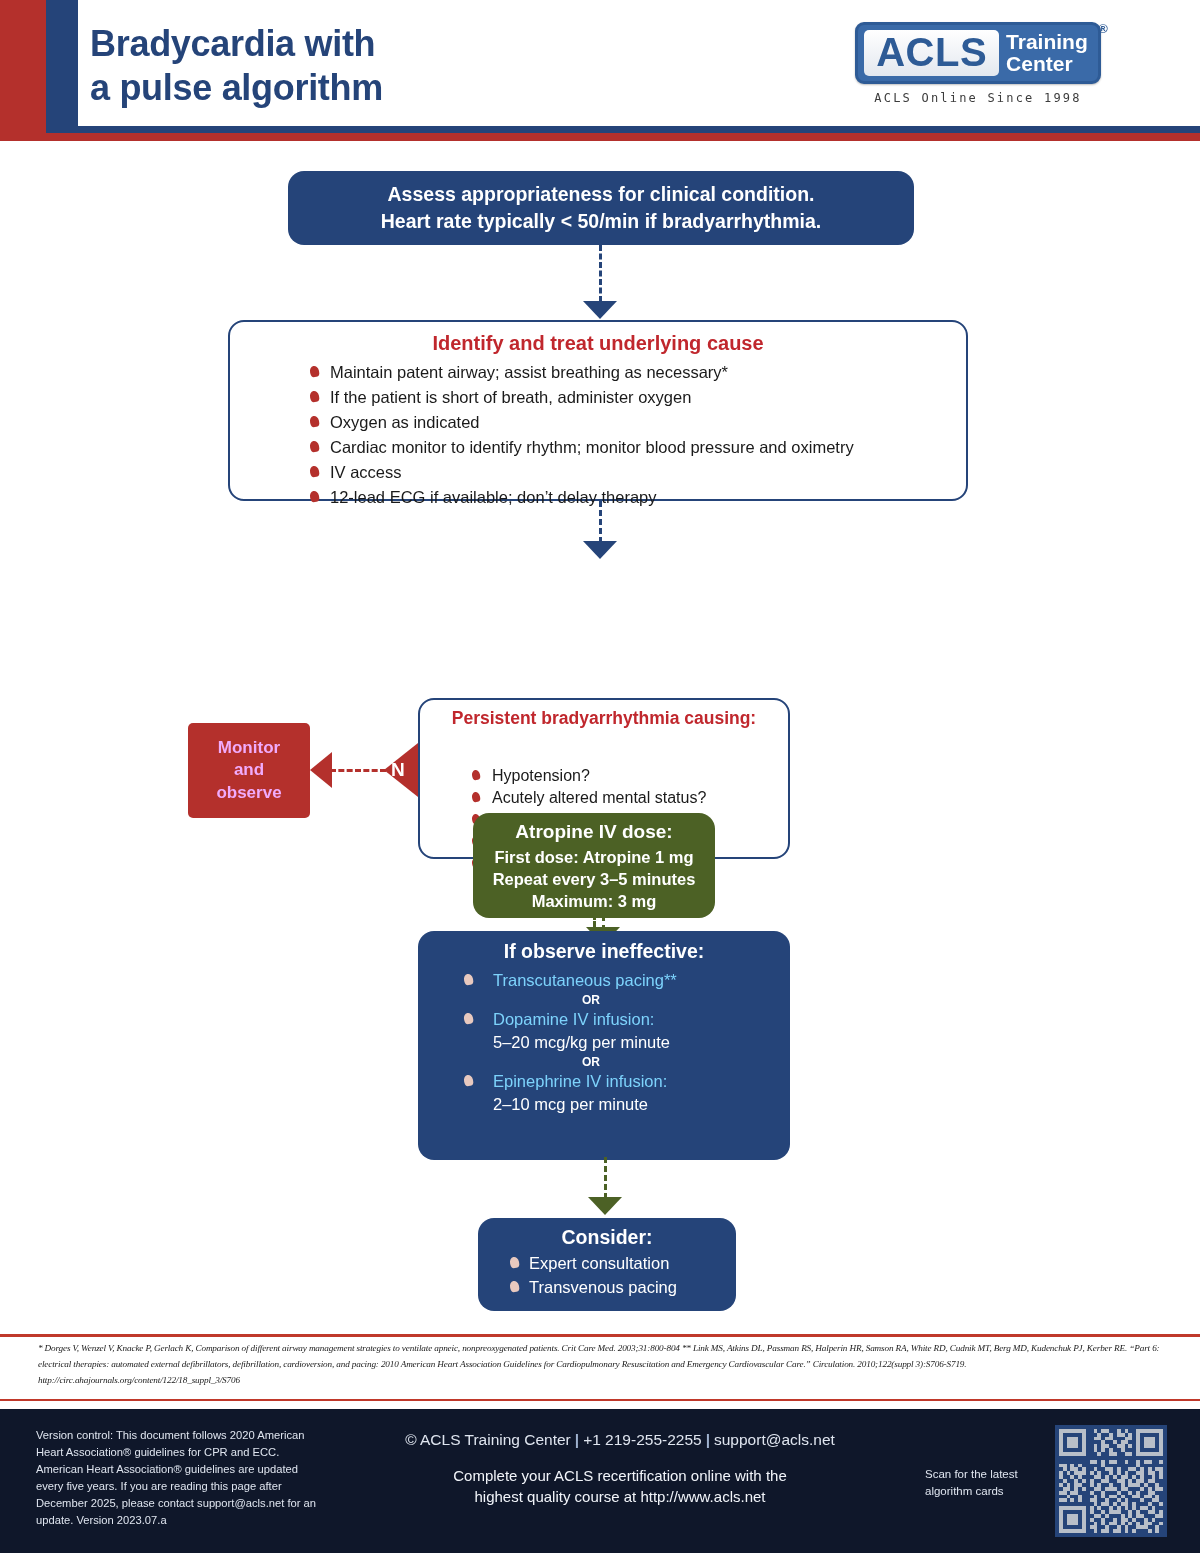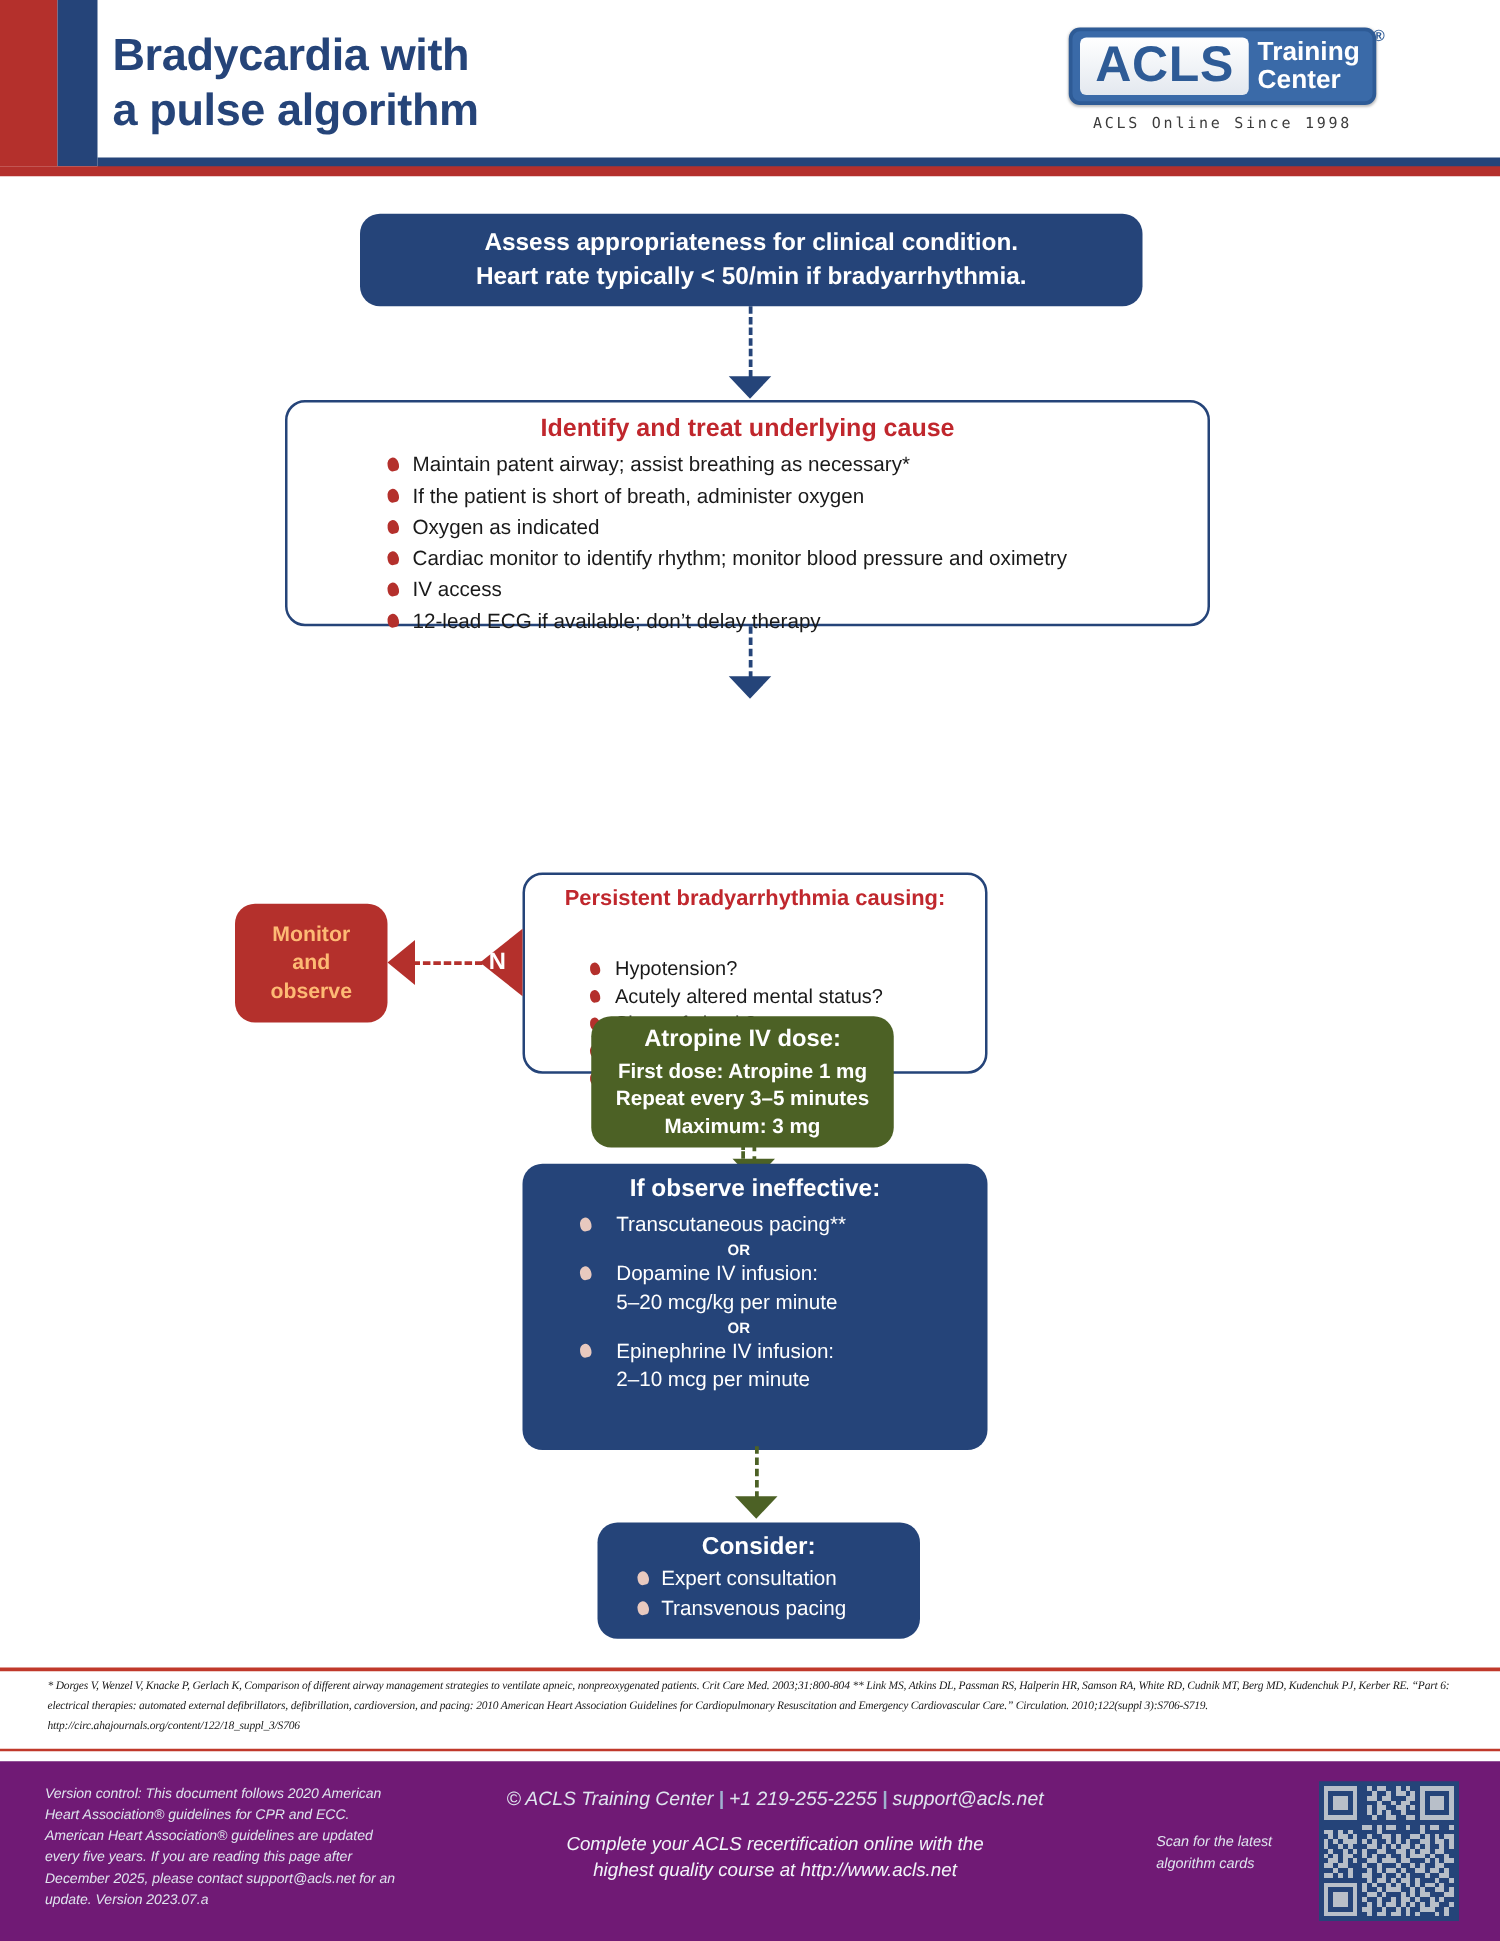--- a/index.html
+++ b/index.html
@@ -131,22 +131,22 @@
     color: #ffffff;
     border-radius: 16px;
   }
   .box-white {
     background: #ffffff;
     border: 2.5px solid #254479;
     border-radius: 16px;
   }
   .box-red {
     background: #b4302c;
-    color: #fdba74;
-    border-radius: 16px;
+    color: #f0abfc;
+    border-radius: 5px;
   }
   .box-olive {
     background: #4c6125;
     color: #ffffff;
     border-radius: 16px;
   }
 
   
   #node-assess {
     left: 288px; top: 30px;
@@ -229,21 +229,21 @@
     width: 372px; height: 229px;
     padding: 9px 12px 8px 12px;
   }
   .navy-title {
     text-align: center;
     font-size: 19.5px; font-weight: bold;
     margin-bottom: 6px;
   }
   #node-ineffective .bullets { padding-left: 34px; }
   #node-ineffective .bullets li {
-    color: #ffffff; font-size: 16.5px; line-height: 1.4; margin-bottom: 0;
+    color: #7dd3fc; font-size: 16.5px; line-height: 1.4; margin-bottom: 0;
   }
   .bul-pink {
     flex: 0 0 auto;
     width: 9px; height: 11px;
     background: #e8c9bf;
     border-radius: 50% 50% 40% 40%;
     margin: 5px 20px 0 0;
     transform: rotate(-12deg);
   }
   .or-line {
@@ -347,23 +347,22 @@
     left: 0; top: 1399px;
     width: 1200px; height: 2px;
     background: #c0392b;
   }
 
   
   .footer {
     position: absolute;
     left: 0; top: 1409px;
     width: 1200px; height: 144px;
-    background: #701a75;
+    background: #0f172a;
     color: #ffffff;
-    font-style: italic;
   }
   .footer-version {
     position: absolute;
     left: 36px; top: 18px;
     width: 290px;
     font-size: 11.2px;
     line-height: 1.52;
     color: #dfe5ef;
   }
   .footer-center {

